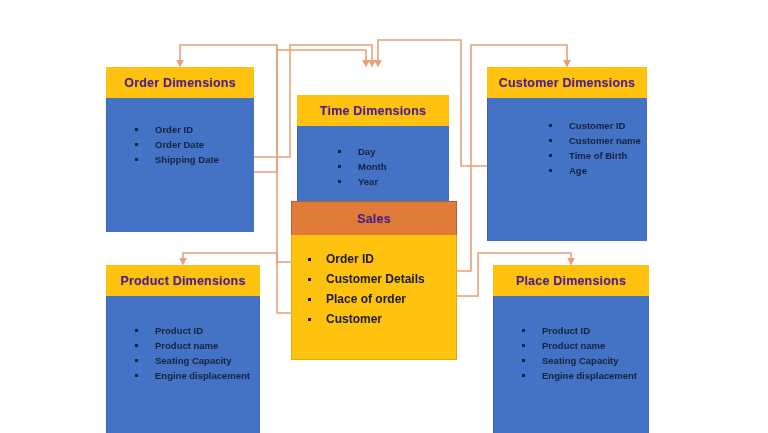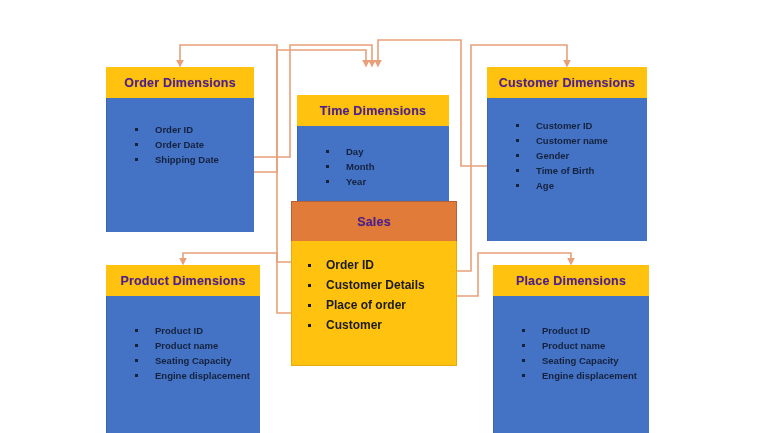--- a/index.html
+++ b/index.html
@@ -64,21 +64,21 @@
   }
   .dim li:before{
     background:#15223d;
     width:3px;height:3px;
     left:2px;top:6px;
   }
 
   
   .fact .hdr{
     background:#E07B39;
-    height:40px;
+    height:34px;
     font-size:12.5px;
     border:1px solid #b6603a;
     border-bottom:none;
   }
   .fact .body{
     background:#FFC20E;
     border:1px solid #e3ab10;
     border-top:none;
   }
   .fact ul{padding:14px 0 0 12px;}
@@ -130,36 +130,35 @@
       <ul>
         <li>Order ID</li>
         <li>Order Date</li>
         <li>Shipping Date</li>
       </ul>
     </div>
   </div>
 
   <div class="node dim" style="left:297px;top:55px;width:152px;height:96px;margin-top:40px;">
     <div class="hdr">Time Dimensions</div>
-    <div class="body" style="height:84px;">
+    <div class="body" style="height:84px;padding-left:12px;">
       <ul style="padding-top:18px;">
         <li>Day</li>
         <li>Month</li>
         <li>Year</li>
       </ul>
     </div>
   </div>
 
   <div class="node dim" style="left:487px;top:67px;width:160px;height:174px;border-radius:26px;">
     <div class="hdr">Customer Dimensions</div>
-    <div class="body" style="height:143px;">
+    <div class="body" style="height:143px;padding-left:33px;">
       <ul style="padding-top:20px;">
         <li>Customer ID</li>
         <li>Customer name</li>
-        <li>Gender</li>
         <li>Time of Birth</li>
         <li>Age</li>
       </ul>
     </div>
   </div>
 
   <div class="node fact" style="left:291px;top:201px;width:166px;height:155px;">
     <div class="hdr">Sales</div>
     <div class="body" style="height:125px;">
       <ul>

